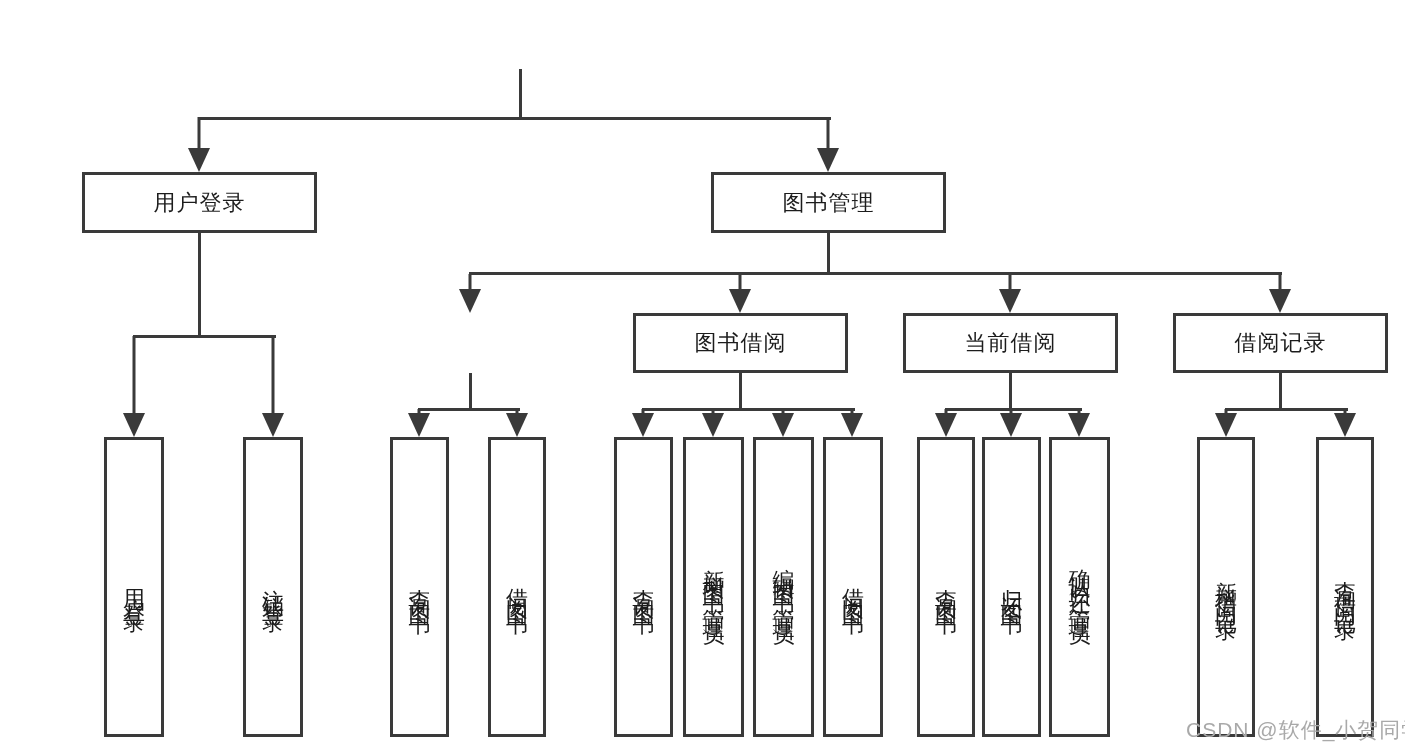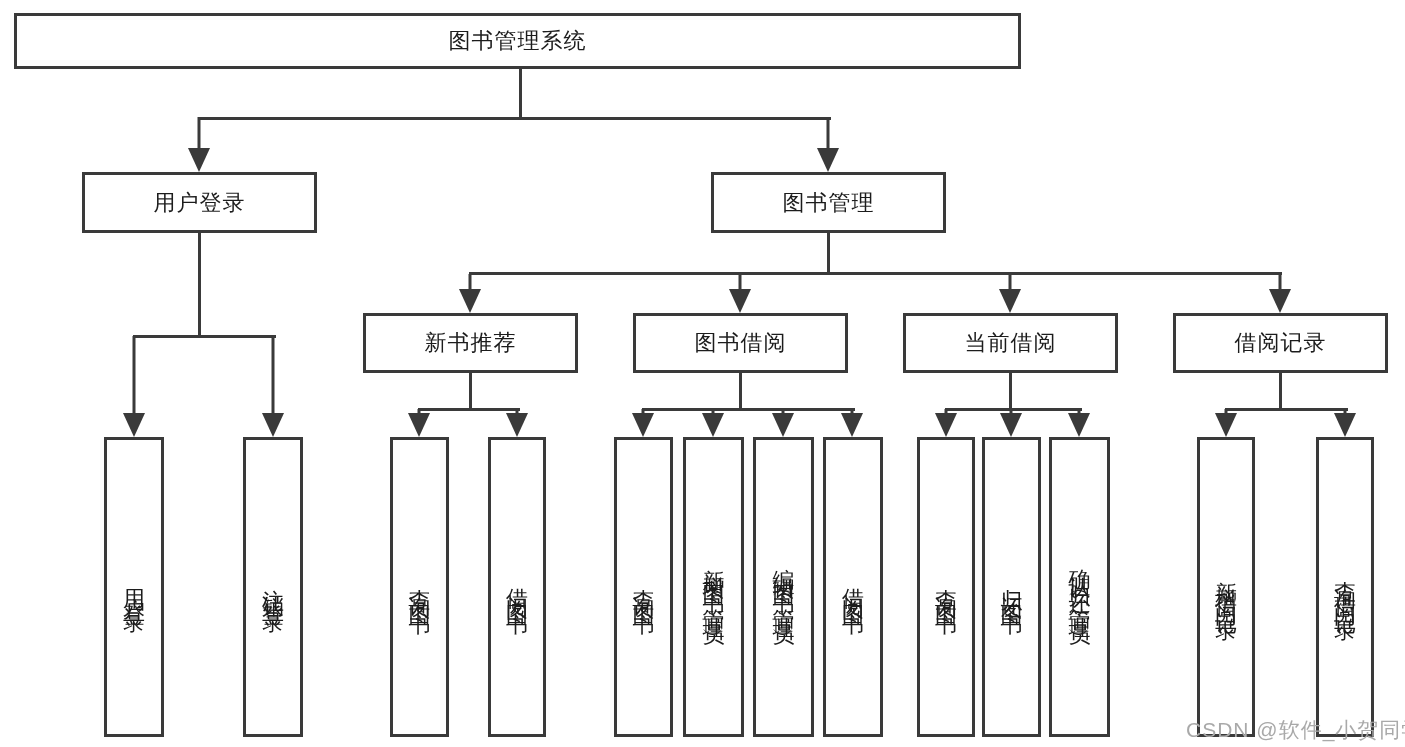--- a/index.html
+++ b/index.html
@@ -77,23 +77,20 @@
     color:#a9a9a9;
     z-index:3;
     white-space:nowrap;
   }
 </style>
 </head>
 <body>
 
 <div id="stage">
 
-  <div class="box" style="left:14px;top:13px;width:1007px;height:56px;">
-    <span>图书管理系统</span>
-  </div>
 
   <div class="vline" style="left:519px;top:69px;height:49px;"></div>
   <div class="hline" style="left:198px;top:117px;width:633px;"></div>
   <div class="arrow" style="left:188px;top:117px;height:55px;"></div>
   <div class="arrow" style="left:817px;top:117px;height:55px;"></div>
 
   <div class="box" style="left:82px;top:172px;width:235px;height:61px;">
     <span>用户登录</span>
   </div>
   <div class="box" style="left:711px;top:172px;width:235px;height:61px;font-family:Liberation Serif, serif;">
@@ -105,23 +102,20 @@
   <div class="arrow" style="left:123px;top:336px;height:101px;"></div>
   <div class="arrow" style="left:262px;top:336px;height:101px;"></div>
 
   <div class="vline" style="left:827px;top:233px;height:42px;"></div>
   <div class="hline" style="left:469px;top:272px;width:813px;"></div>
   <div class="arrow" style="left:459px;top:274px;height:39px;"></div>
   <div class="arrow" style="left:729px;top:274px;height:39px;"></div>
   <div class="arrow" style="left:999px;top:274px;height:39px;"></div>
   <div class="arrow" style="left:1269px;top:274px;height:39px;"></div>
 
-  <div class="box" style="left:363px;top:313px;width:215px;height:60px;">
-    <span>新书推荐</span>
-  </div>
   <div class="box" style="left:903px;top:313px;width:215px;height:60px;">
     <span>当前借阅</span>
   </div>
   <div class="box" style="left:633px;top:313px;width:215px;height:60px;">
     <span>图书借阅</span>
   </div>
   <div class="box" style="left:1173px;top:313px;width:215px;height:60px;">
     <span>借阅记录</span>
   </div>
 

